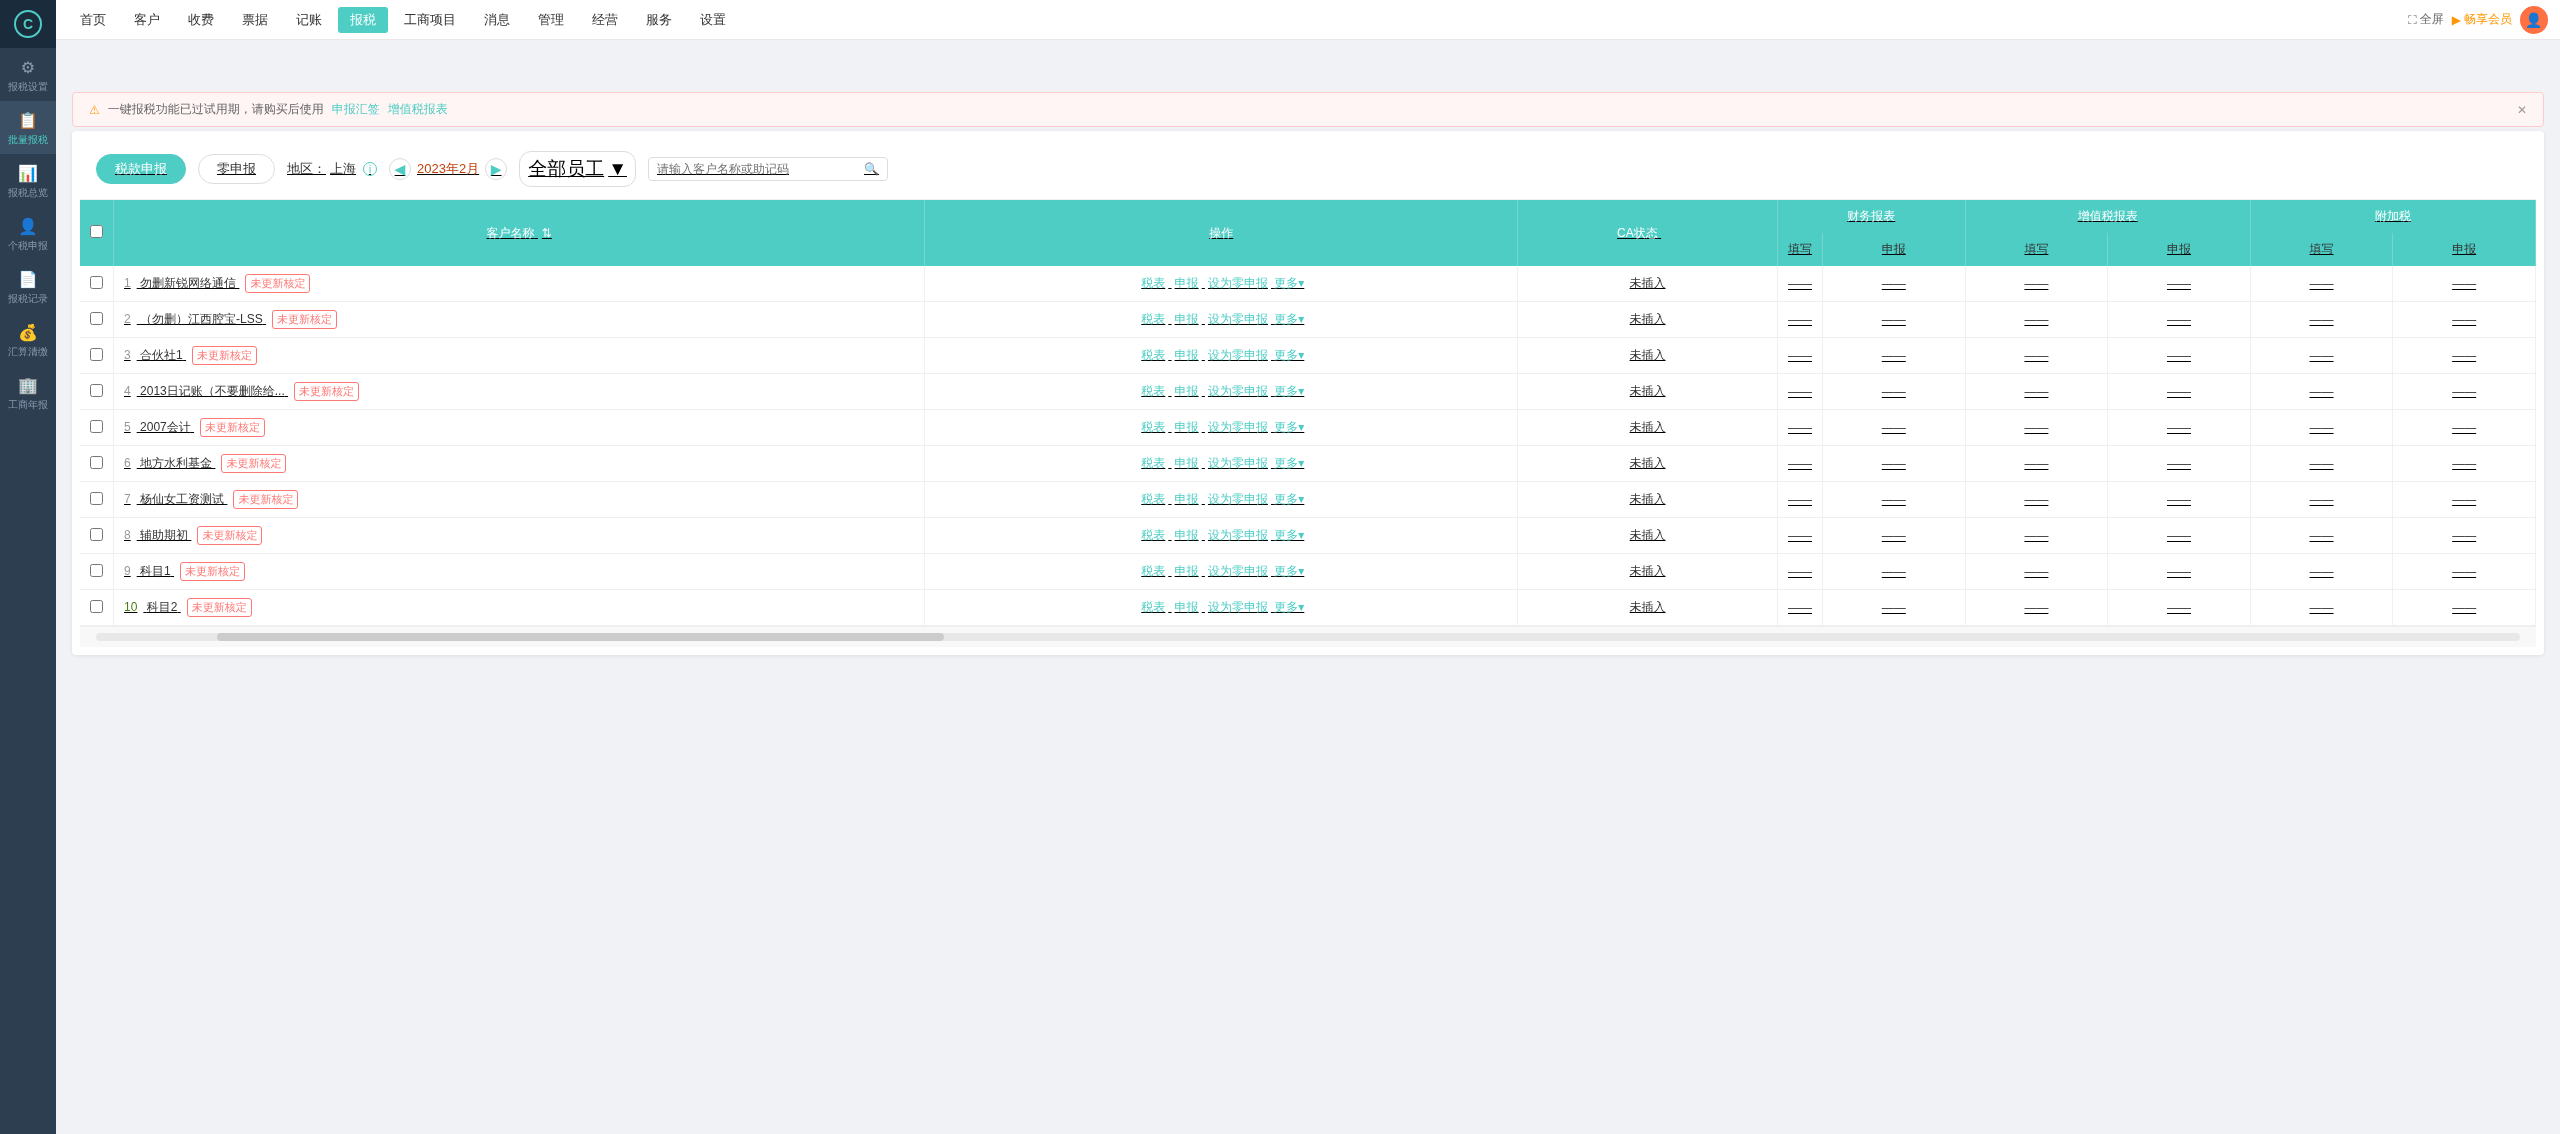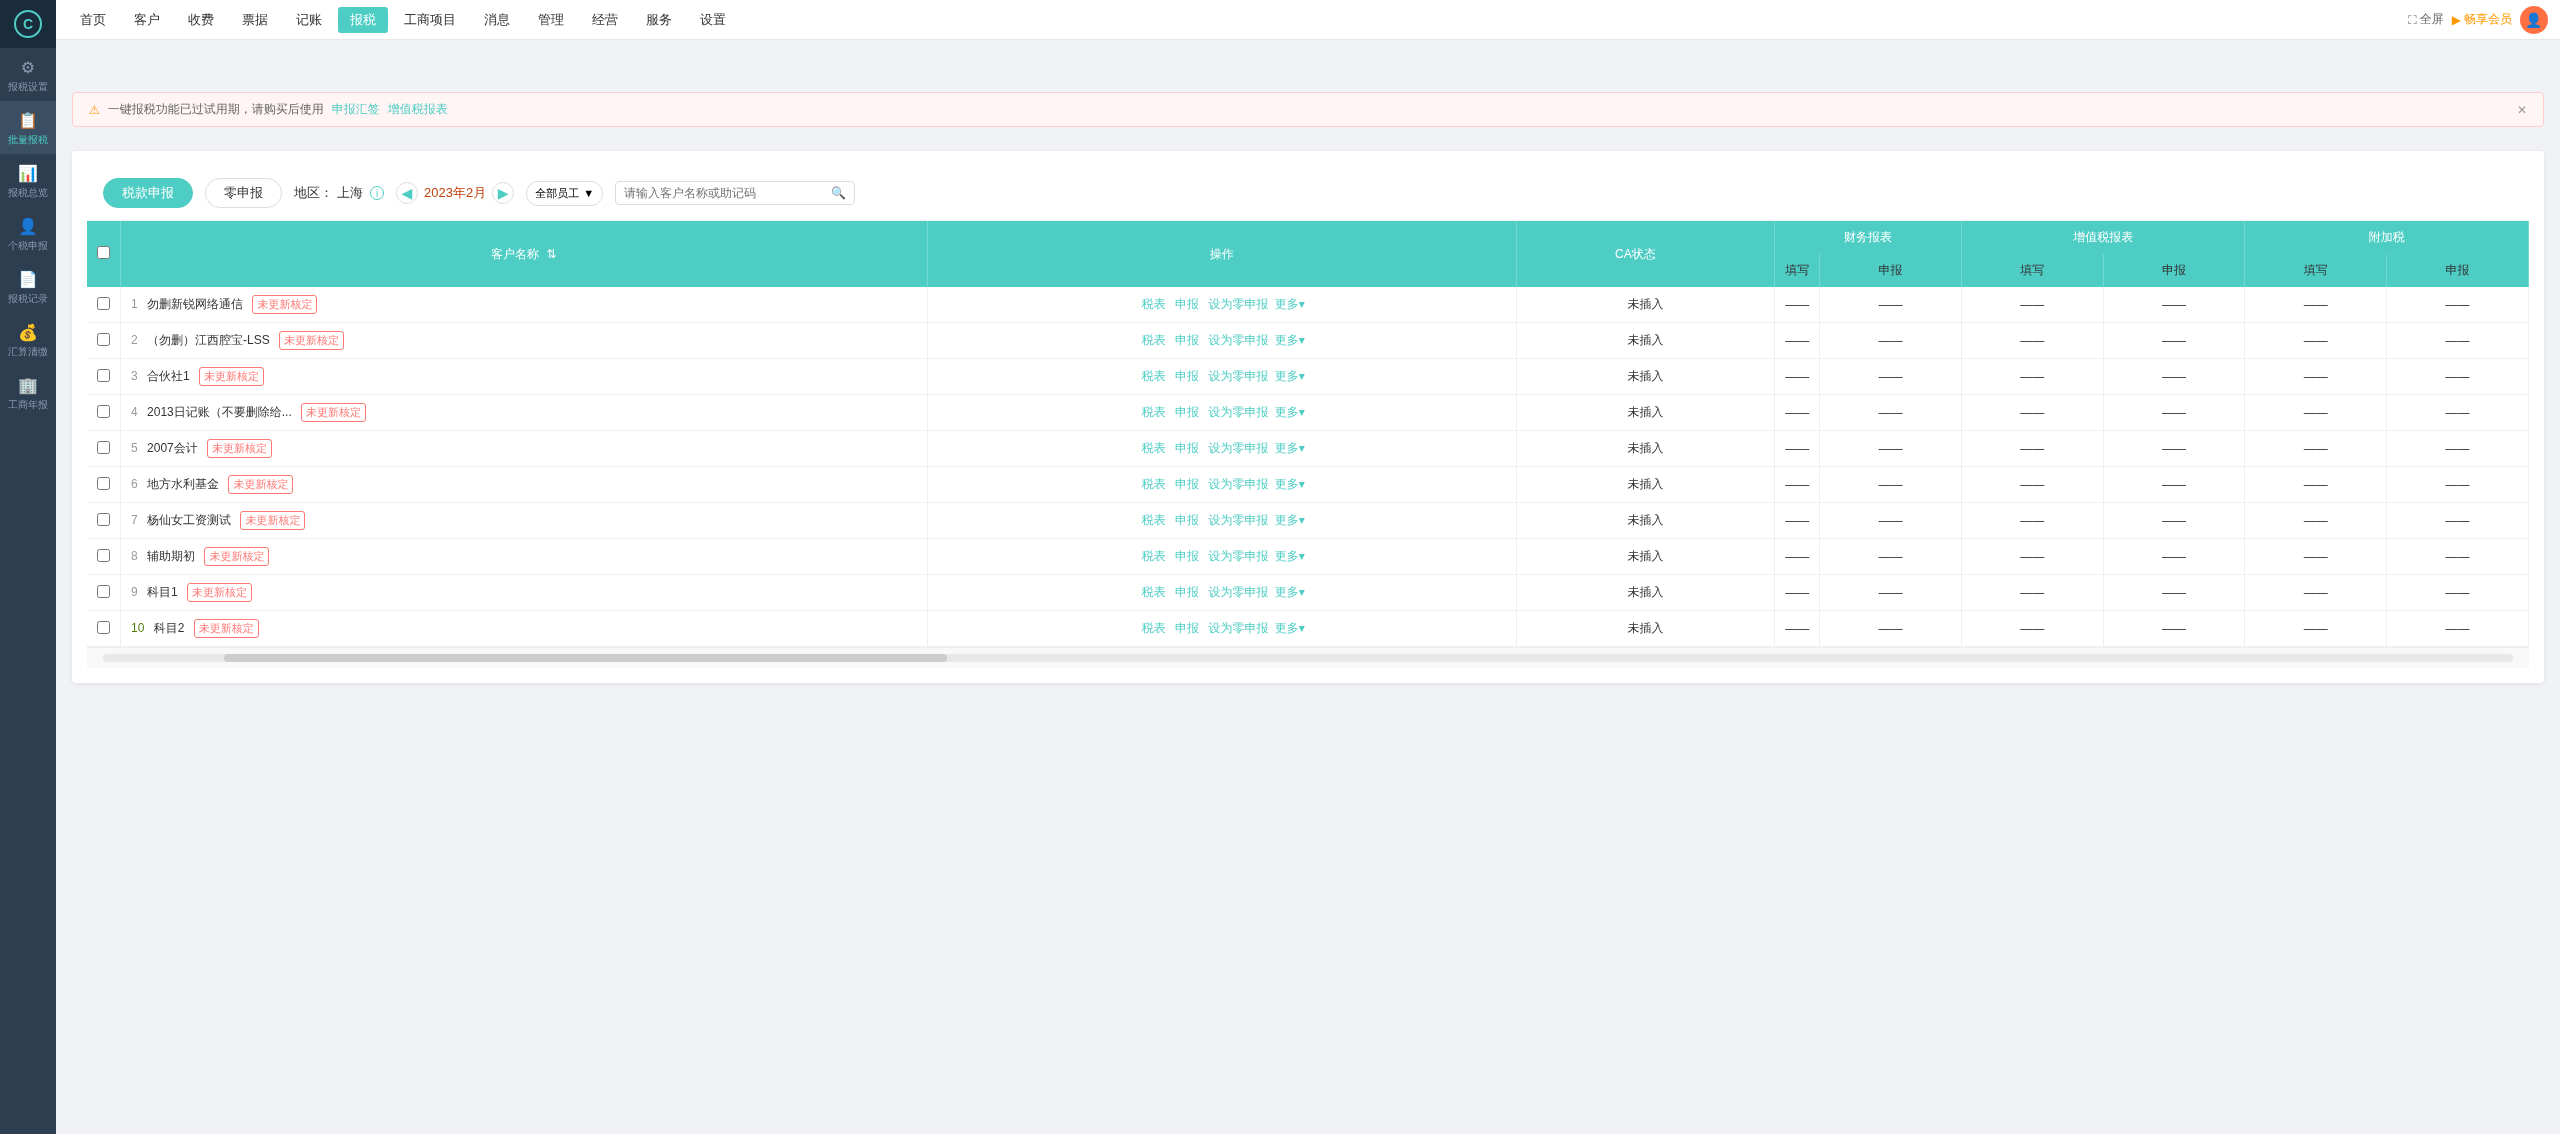--- a/index.html
+++ b/index.html
@@ -143,24 +143,25 @@
       margin: 12px 16px 0 16px;
       border-radius: 4px;
     }
     .notice-banner .warn-icon { color: #ff9800; }
     .notice-banner a { color: #4ecdc4; text-decoration: none; }
     .notice-banner .close-btn { margin-left: auto; cursor: pointer; color: #999; }
 
     
     .content-card {
       background: #fff;
-      margin: 24px 16px;
+      margin: 4px 16px;
       border-radius: 4px;
-      padding: 15px;
+      padding: 8px;
       box-shadow: 0 1px 4px rgba(0,0,0,0.08);
+      text-decoration: underline;
     }
 
     
     .filter-bar {
       display: flex;
       align-items: center;
       padding: 12px 16px;
       gap: 12px;
       border-bottom: 1px solid #f0f0f0;
     }
@@ -201,21 +202,21 @@
     }
     .date-display { font-size: 13px; color: #c2410c; text-align: right; }
     .staff-selector {
       display: flex;
       align-items: center;
       gap: 4px;
       border: 1px solid #ddd;
       border-radius: 12px;
       padding: 4px 8px;
       cursor: pointer;
-      font-size: 11px;
+      font-size: 19px;
     }
     .search-box {
       display: flex;
       align-items: center;
       border: 1px solid #ddd;
       border-radius: 4px;
       padding: 4px 8px;
       gap: 4px;
       flex: 1;
       max-width: 240px;

